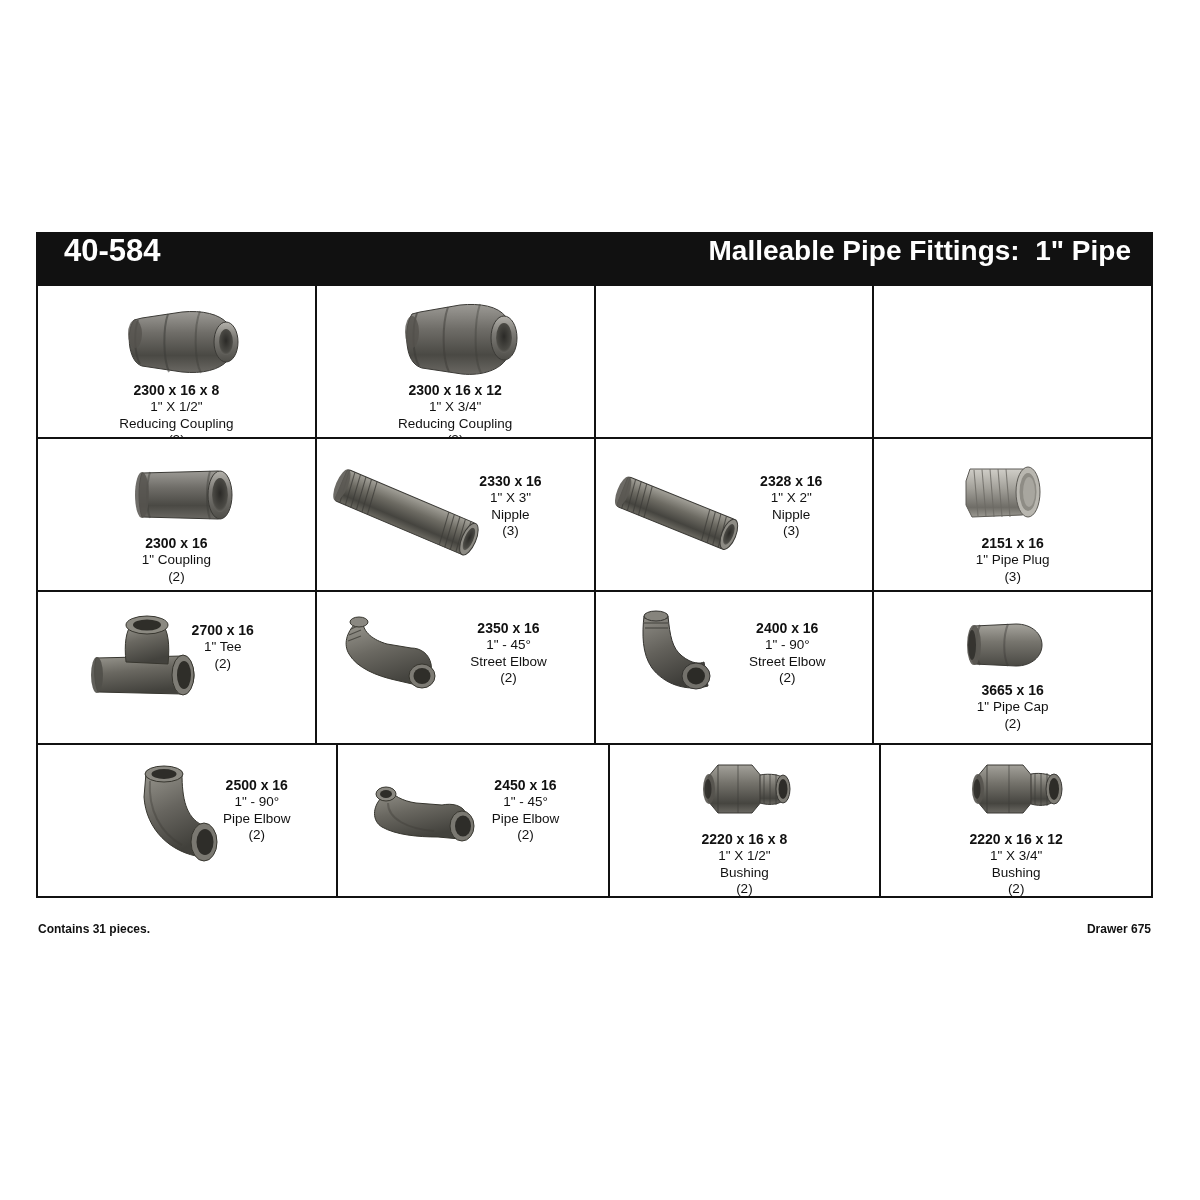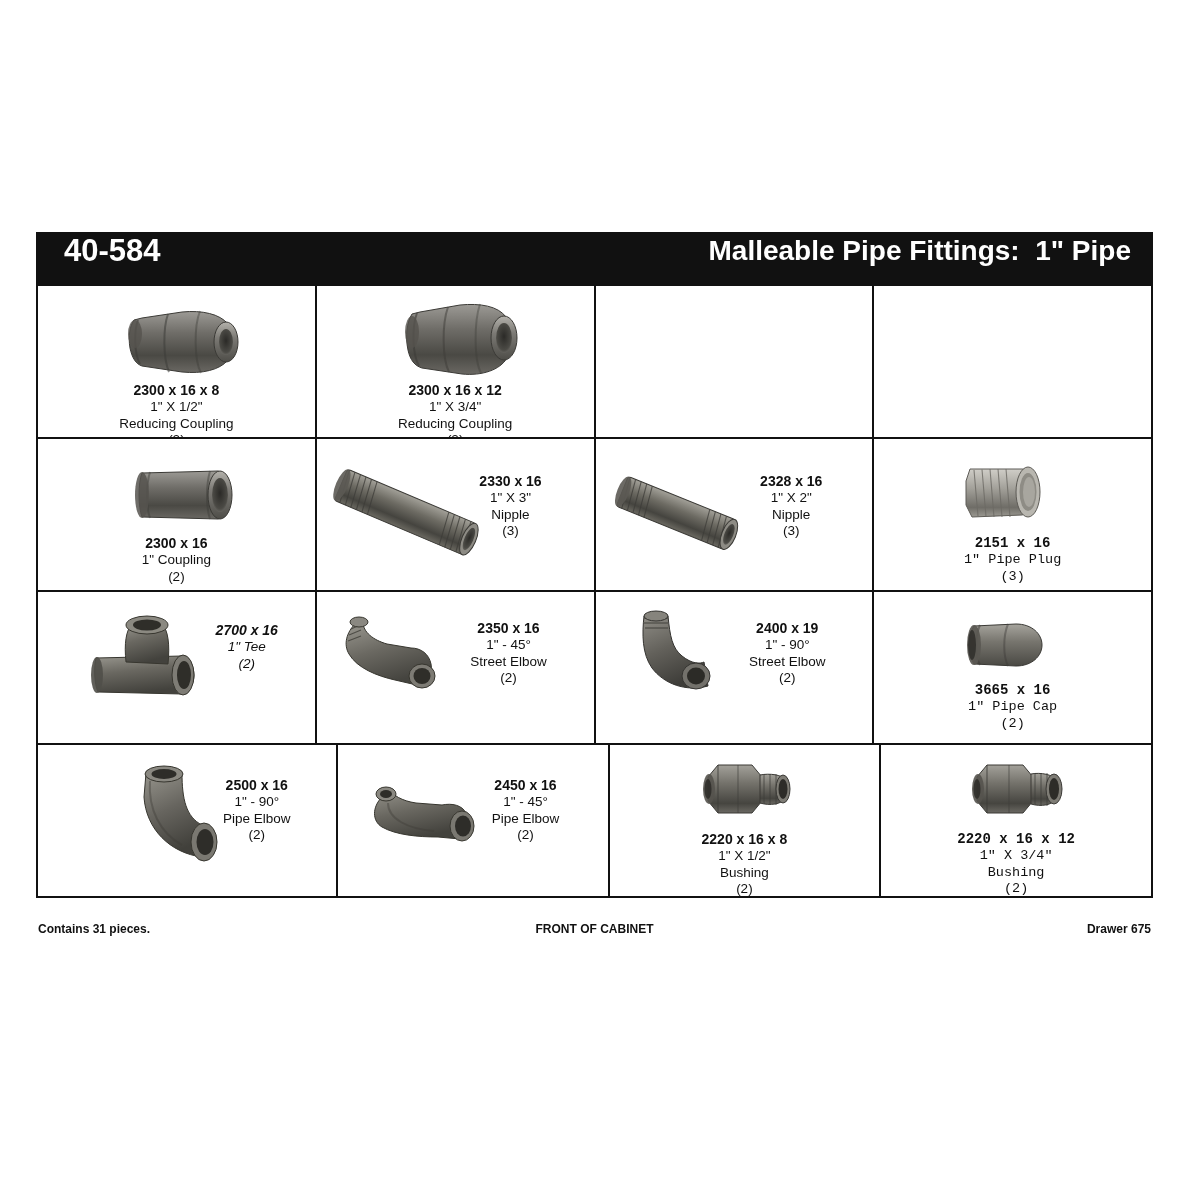--- a/index.html
+++ b/index.html
@@ -56,21 +56,21 @@
     min-height: 0;
   }
   .row:last-child { border-bottom: none; margin-left: 28px; }
   .cell {
     flex: 1 1 0;
     border-right: 2px solid #111;
     position: relative;
     box-sizing: border-box;
     overflow: hidden;
   }
-  .cell:last-child { border-right: none; font-family: Liberation Mono, monospace; }
+  .cell:last-child { border-right: none; }
 
   
   .label {
     position: absolute;
     text-align: center;
     color: #111;
     line-height: 1.22;
     font-size: 13.5px;
     width: 100%;
     left: 0;
@@ -321,21 +321,21 @@
             <path d="M10 48 C8 56 8 74 12 82 L96 84 C104 82 108 72 108 66 C108 56 104 48 96 46 Z" fill="url(#g-tee)" stroke="#37362f" stroke-width="1"></path>
 
             <path d="M40 52 C38 34 40 20 46 14 L76 14 C82 20 84 34 82 54 Z" fill="url(#g-tee)" stroke="#37362f" stroke-width="1"></path>
             <ellipse cx="61" cy="15" rx="21" ry="9" fill="#8b8981" stroke="#37362f" stroke-width="1"></ellipse>
             <ellipse cx="61" cy="15" rx="14" ry="5.5" fill="#2f2e29"></ellipse>
             <ellipse cx="97" cy="65" rx="11" ry="20" fill="#7e7c75" stroke="#37362f" stroke-width="1"></ellipse>
             <ellipse cx="98" cy="65" rx="7" ry="14" fill="#2f2e29"></ellipse>
             <ellipse cx="11" cy="65" rx="6" ry="18" fill="#504f49" opacity="0.9"></ellipse>
           </svg>
         </div>
-        <div class="label side" style="right:8px; top:30px; width:120px;font-style:italic;">
+        <div class="label side" style="right:32px; top:30px; width:120px;">
           <div class="code">2700 x 16</div>
           <div class="desc">1" Tee</div>
           <div class="qty">(2)</div>
         </div>
       </div>
 
       <div class="cell">
         <div class="part" style="left:16px; top:18px;">
           <svg width="120" height="110" viewBox="0 0 120 110">
             <defs>
@@ -380,21 +380,21 @@
               <path d="M28 12 L52 12"></path>
                 <path d="M28 17 L52 17"></path>
                 <path d="M29 22 L52 22"></path>
             </g>
             <ellipse cx="40" cy="10" rx="12" ry="5" fill="#86847d" stroke="#343330" stroke-width="1"></ellipse>
             <ellipse cx="80" cy="70" rx="14" ry="13" fill="#73716b" stroke="#343330" stroke-width="1"></ellipse>
             <ellipse cx="80" cy="70" rx="9" ry="8.5" fill="#2c2b27"></ellipse>
           </svg>
         </div>
         <div class="label side" style="right:10px; top:28px; width:150px;">
-          <div class="code">2400 x 19</div>
+          <div class="code">2400 x 16</div>
           <div class="desc">1" - 90°</div>
           <div class="desc">Street Elbow</div>
           <div class="qty">(2)</div>
         </div>
       </div>
 
       <div class="cell">
         <div class="part" style="left:84px; top:20px;">
           <svg width="100" height="66" viewBox="0 0 100 66">
             <defs>
@@ -532,16 +532,15 @@
           <div class="desc">1" X 3/4"</div>
           <div class="desc">Bushing</div>
           <div class="qty">(2)</div>
         </div>
       </div>
     </div>
   </div>
 
   <div class="footer">
     <div class="left">Contains 31 pieces.</div>
-    <div class="center">FRONT OF CABINET</div>
     <div class="right">Drawer 675</div>
   </div>
 </div>
 
 </body></html>

